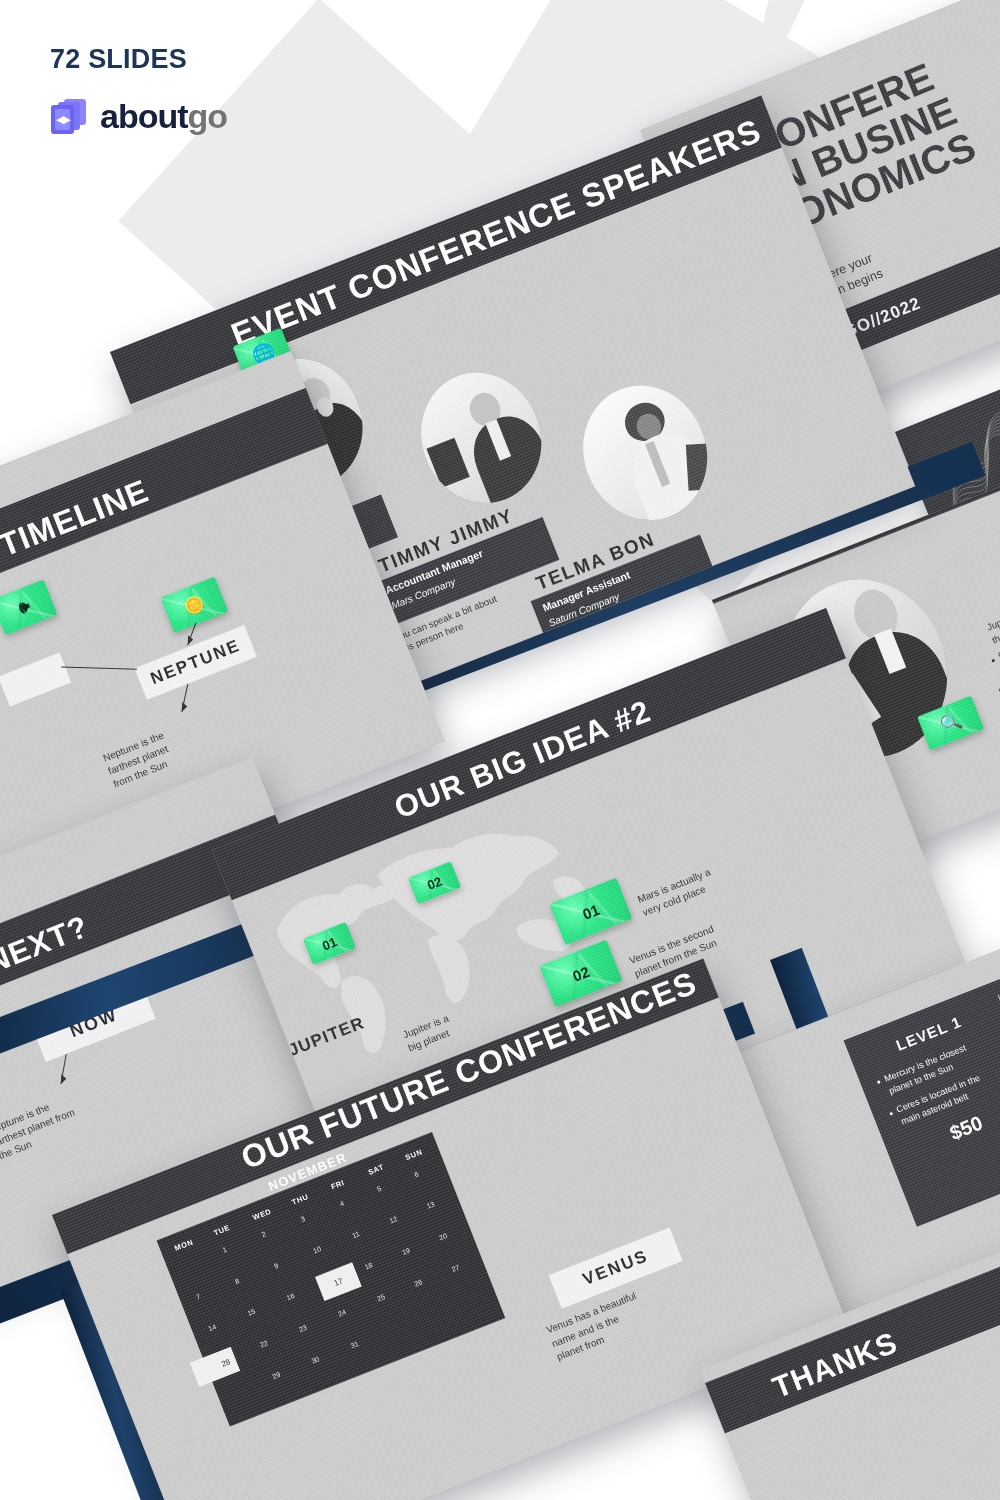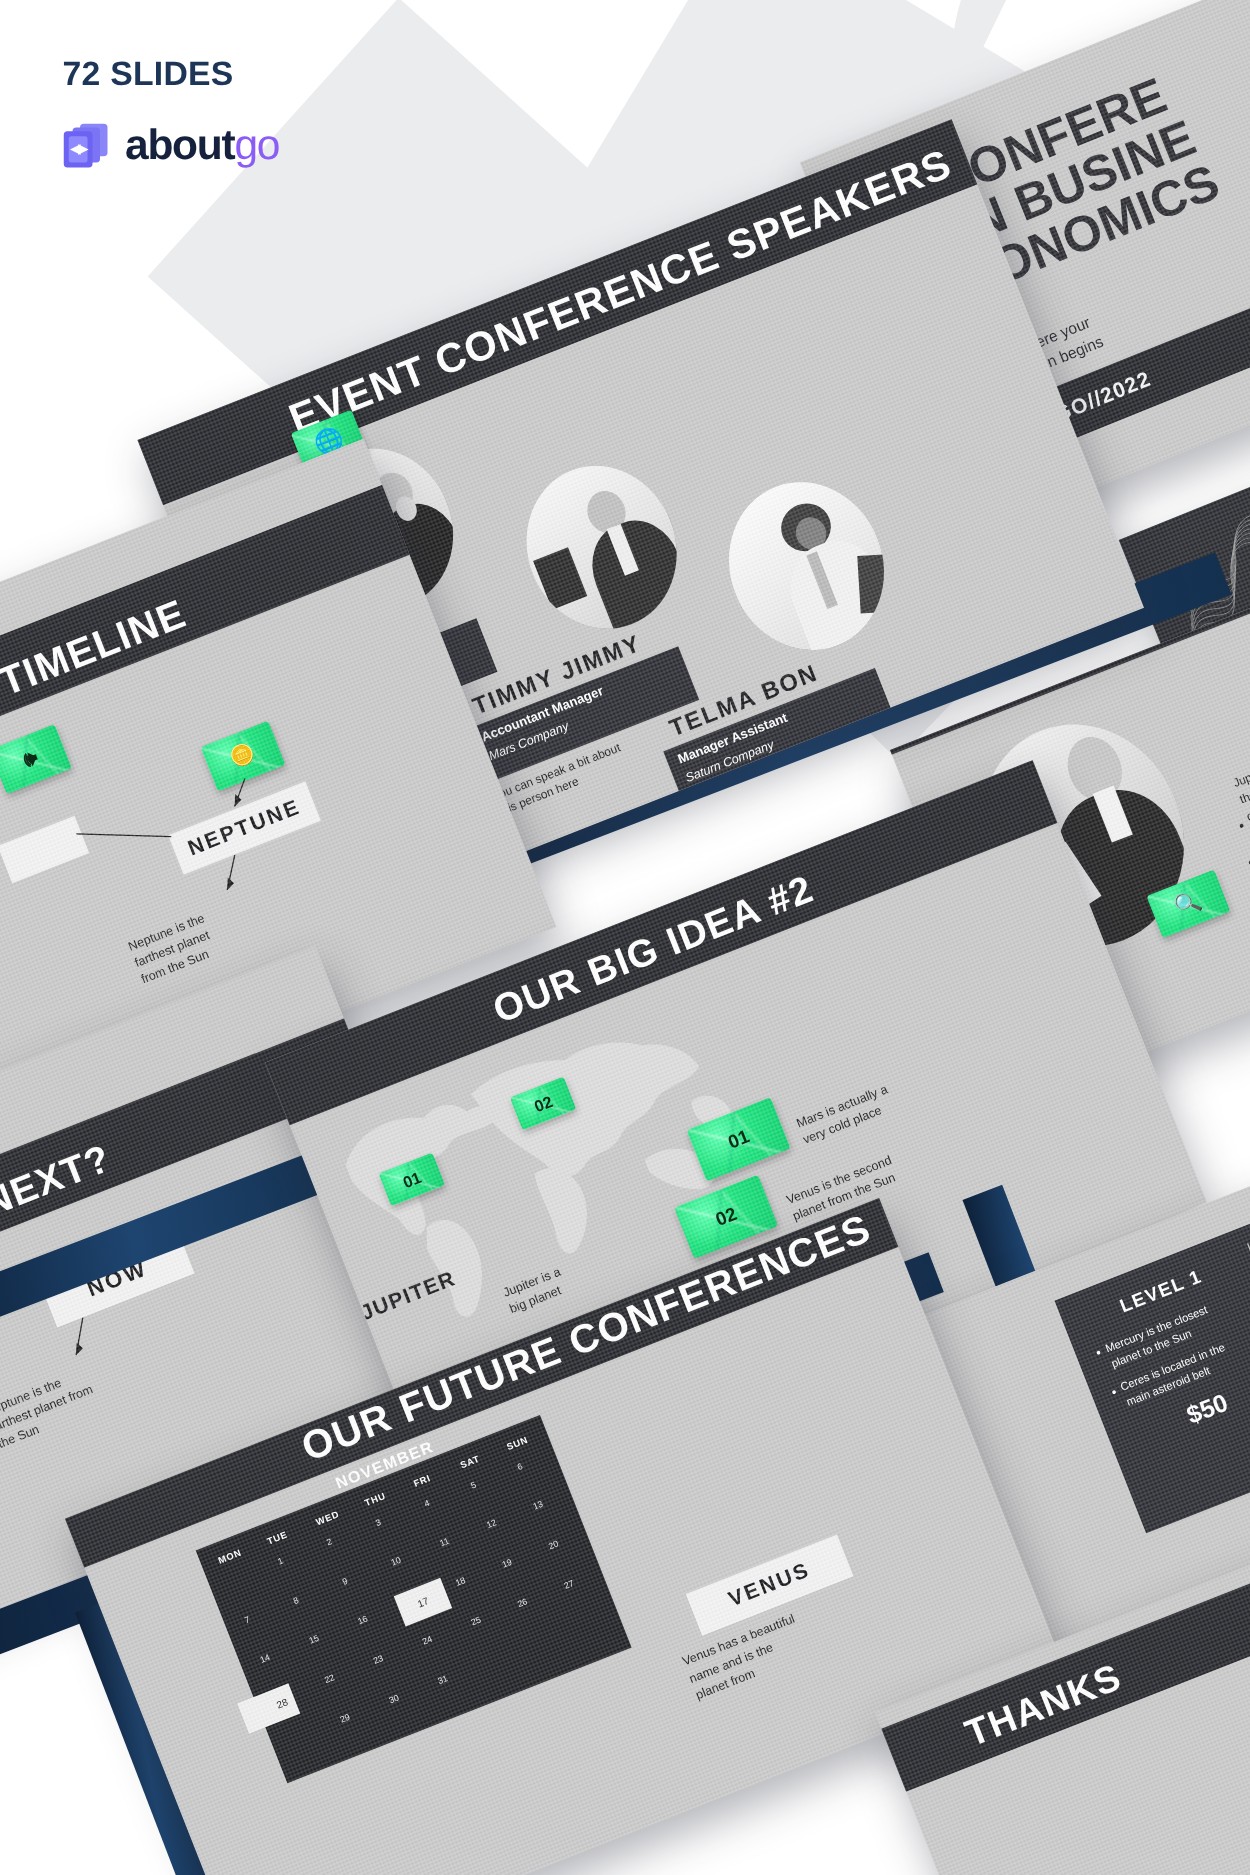--- a/index.html
+++ b/index.html
@@ -33,21 +33,21 @@
   .logo-mark { position:relative; width:40px; height:38px; flex:none; }
   .lm-b { position:absolute; border-radius:3px; }
   .lm1 { width:22px; height:26px; left:14px; top:1px; background:#8b86f8; }
   .lm2 { width:22px; height:28px; left:8px; top:4px; background:#7b74f5; }
   .lm3 { width:23px; height:29px; left:1px; top:7px; background:#6c63f2; }
   .lm-in { position:absolute; left:5px; top:11px; width:15px; height:21px;
            background:#8e89ff; border-radius:2px;
            display:flex; align-items:center; justify-content:center;
            color:#fff; font-size:11px; line-height:1; letter-spacing:-2px; }
   .logo-text { font-size:34px; font-weight:bold; color:#16213e; letter-spacing:-1px; }
-  .logo-text .lt-go { color:#8b5cf6; font-weight:normal;margin-top:33px; }
+  .logo-text .lt-go { color:#737373; font-weight:bold;margin-top:33px; }
 
   
   .slide {
     position:absolute;
     background:#c9c9c9;
     box-shadow:0 16px 34px rgba(40,45,60,.34);
     overflow:hidden;
   }
   .slide::after{
     content:""; position:absolute; inset:0; pointer-events:none;

